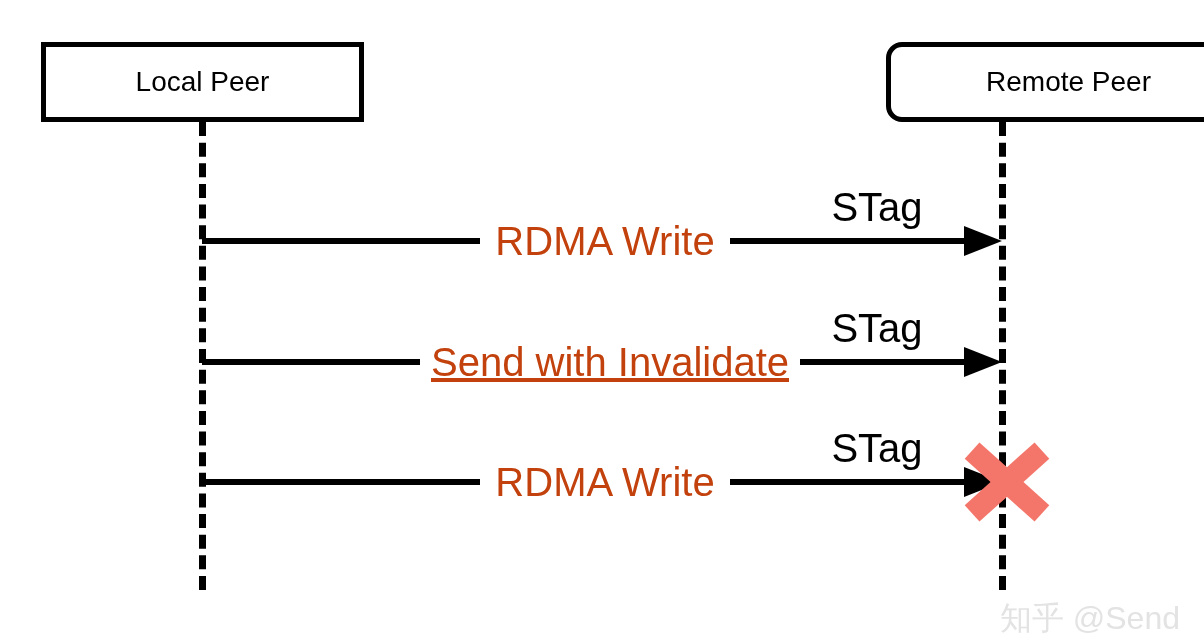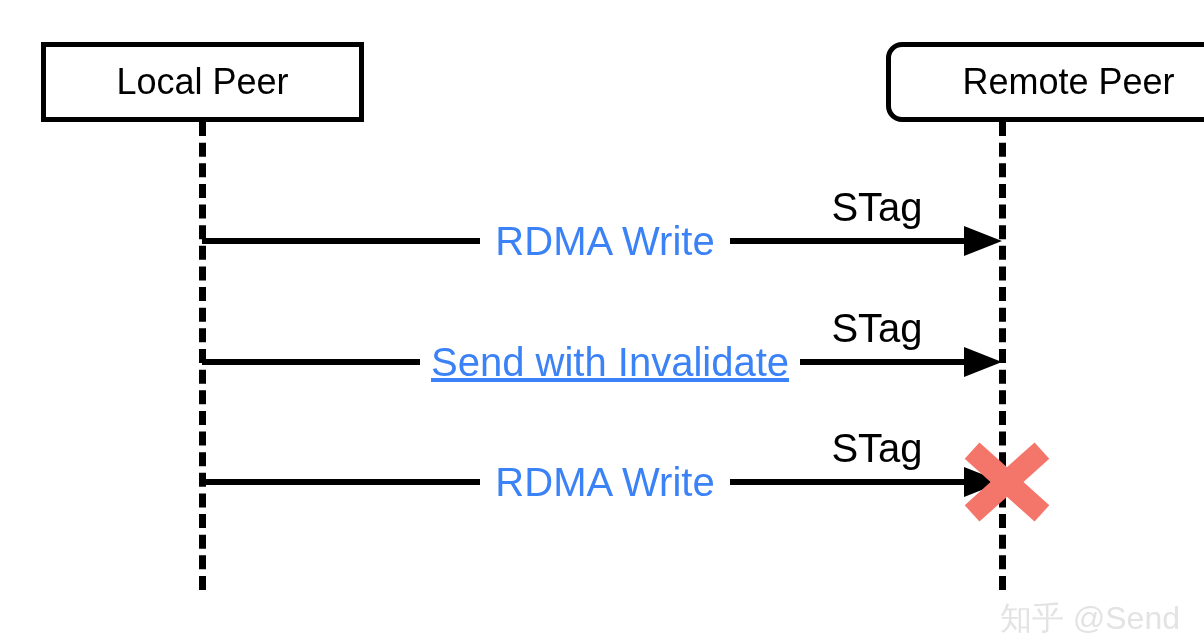--- a/index.html
+++ b/index.html
@@ -24,21 +24,21 @@
     top: 42px;
     height: 80px;
     border: 5px solid #000000;
     background: #ffffff;
     box-sizing: border-box;
     display: flex;
     align-items: center;
     justify-content: center;
   }
   .participant-label {
-    font-size: 36px;
+    font-size: 28px;
     line-height: 1;
     color: #000000;
     white-space: nowrap;
   }
   #box-local  { left: 41px;  width: 323px; }
   #box-remote { left: 886px; width: 365px; border-radius: 16px; }
 
   
   .lifeline {
     position: absolute;
@@ -61,21 +61,21 @@
     position: absolute;
     top: -3px;
     height: 6px;
     background: #000000;
   }
   .msg-label {
     position: absolute;
     transform: translate(-50%, -50%);
     font-size: 40px;
     line-height: 1;
-    color: #3b82f6;
+    color: #c2410c;
     white-space: nowrap;
     background: #ffffff;
     padding: 0 2px;
   }
   .msg-stag {
     position: absolute;
     transform: translate(-50%, -100%);
     top: -14px;
     font-size: 40px;
     line-height: 1;

